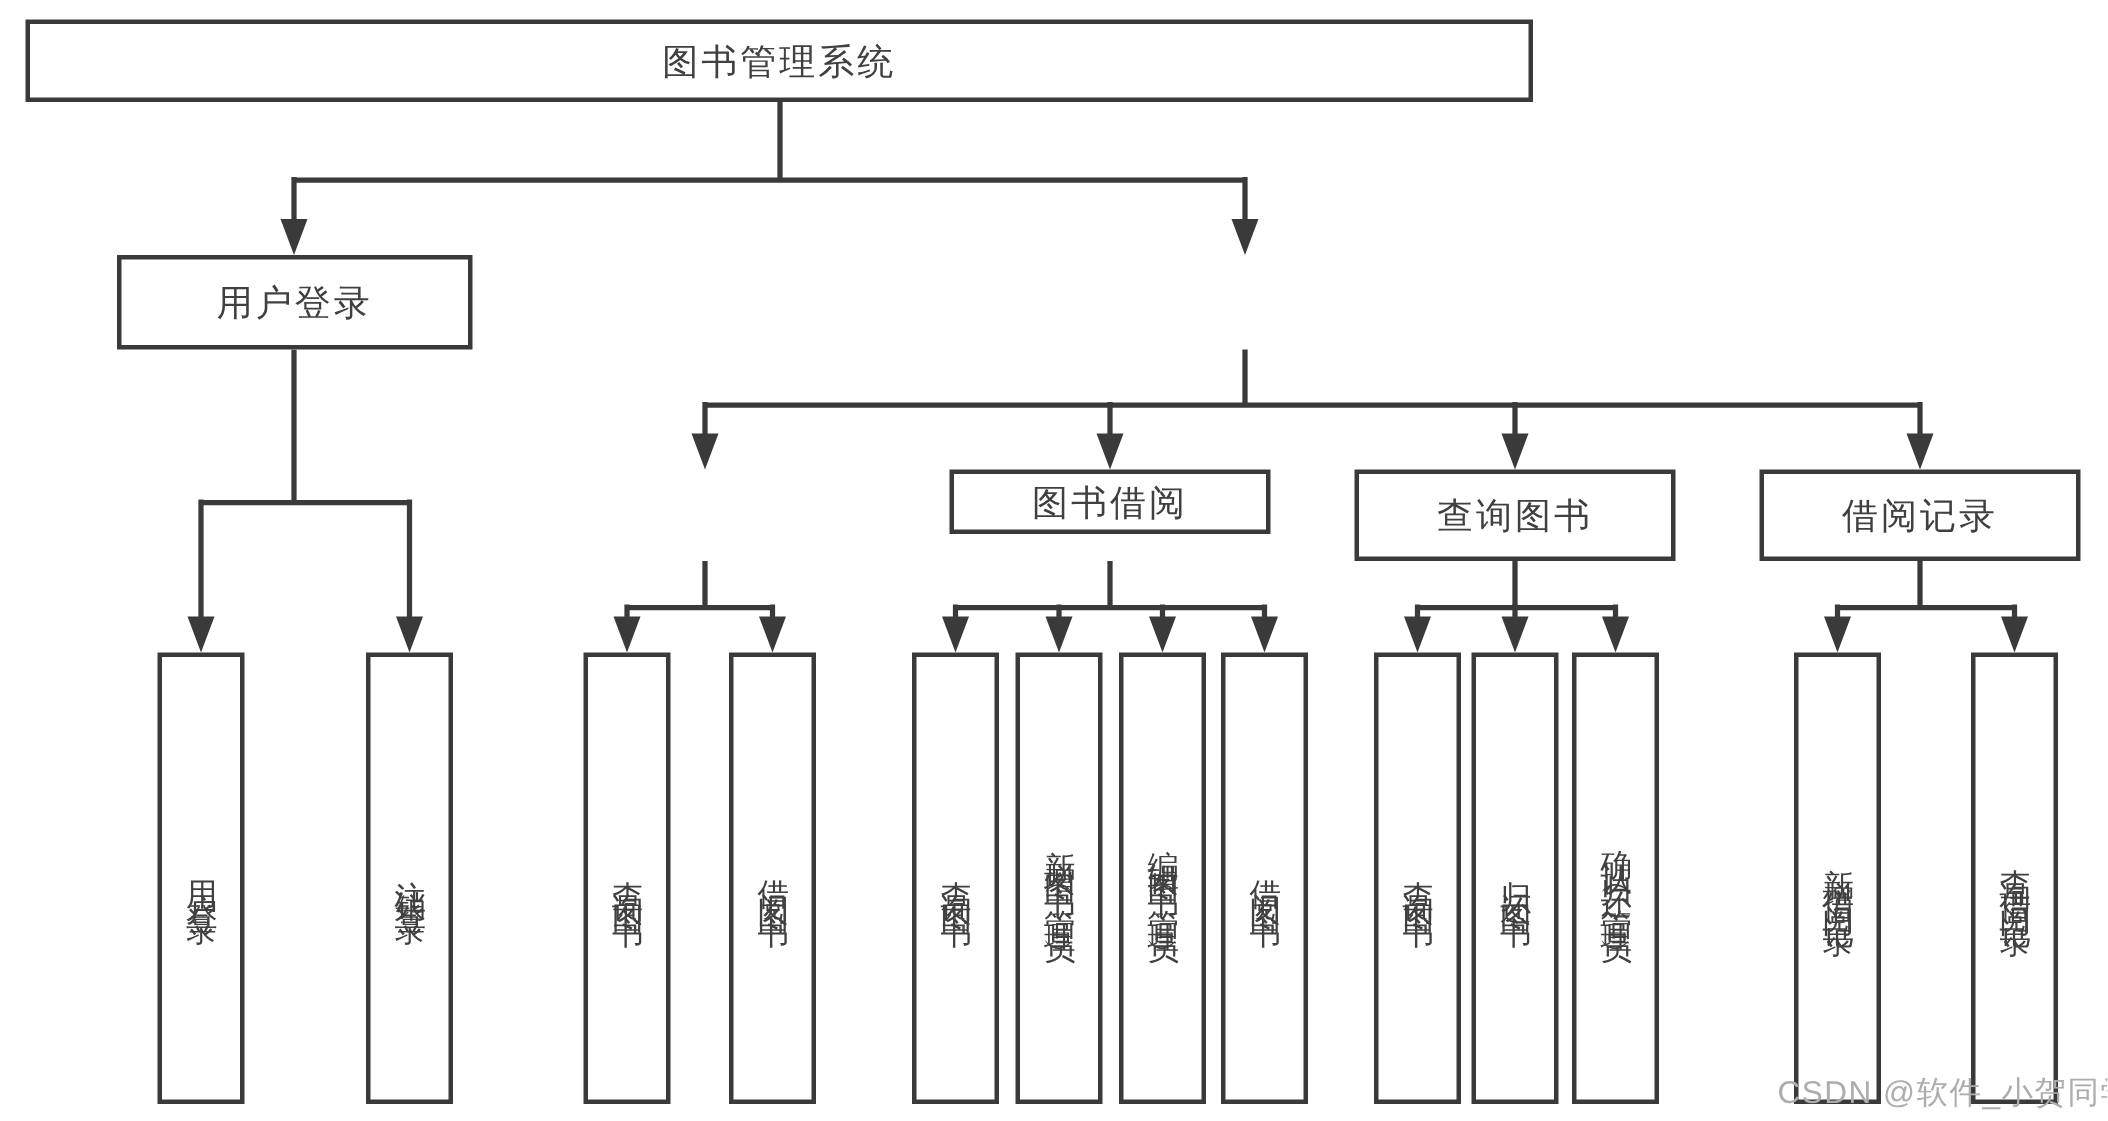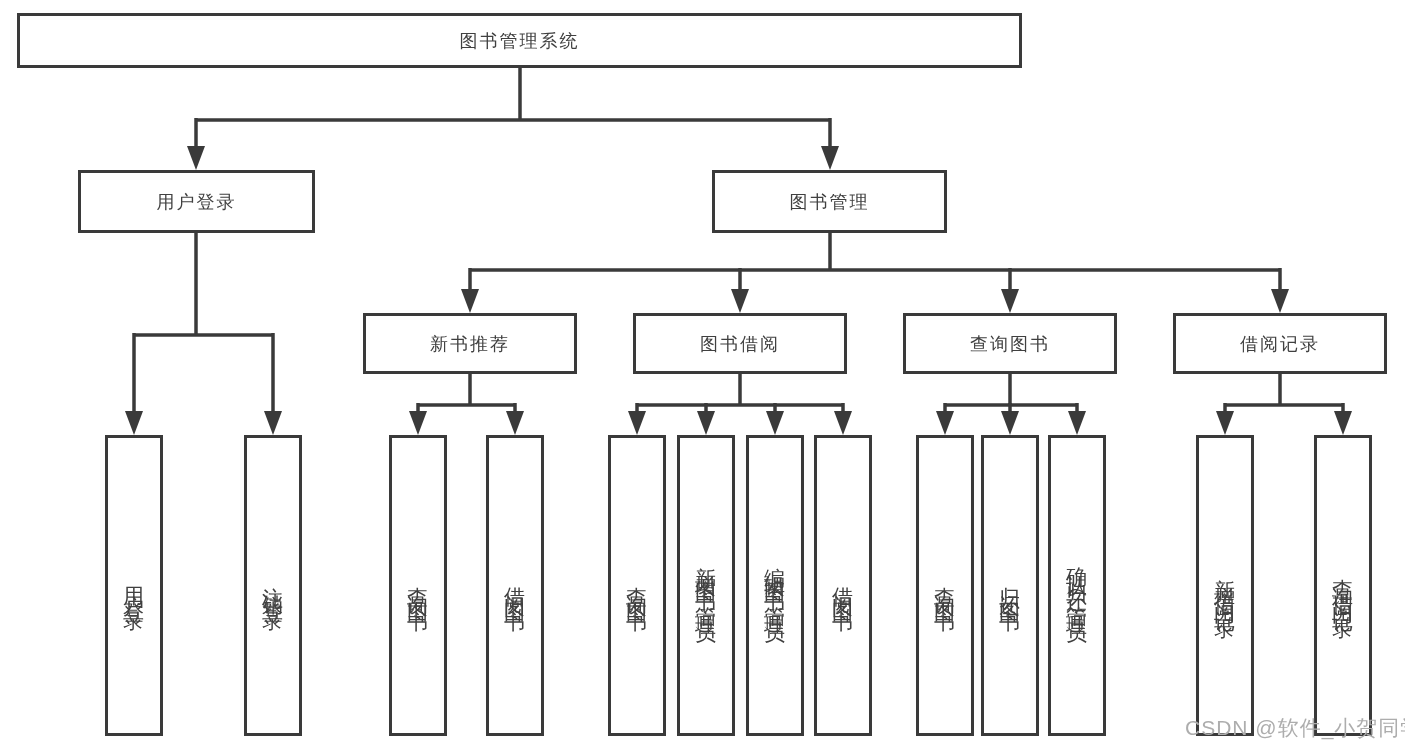--- a/index.html
+++ b/index.html
@@ -24,42 +24,42 @@
   }
   .node {
     position: absolute;
     box-sizing: border-box;
     border: 3px solid #3a3a3a;
     background: #ffffff;
     display: flex;
     align-items: center;
     justify-content: center;
     color: #404040;
-    font-size: 18px;
+    font-size: 24px;
     letter-spacing: 2px;
     text-align: center;
   }
   .node.h-node {
     white-space: nowrap;
   }
   .node.v-node {
     writing-mode: vertical-rl;
     text-orientation: mixed;
     letter-spacing: 8px;
     line-height: 1;
     font-size: 21px;
   }
   
   .root-box       { left: 17px;   top: 13px;  width: 1005px; height: 55px; }
   
   .lv2-user-login { left: 78px;   top: 170px; width: 237px;  height: 63px; }
   .lv2-book-mgmt  { left: 712px;  top: 170px; width: 235px;  height: 63px; }
   
   .lv3-a { left: 363px;  top: 313px; width: 214px; height: 61px; }
-  .lv3-b { left: 633px;  top: 313px; width: 214px; height: 61px; }
+  .lv3-b { left: 633px;  top: 313px; width: 214px; height: 43px; }
   .lv3-c { left: 903px;  top: 313px; width: 214px; height: 61px; }
   .lv3-d { left: 1173px; top: 313px; width: 214px; height: 61px; }
   
   .leaf { top: 435px; width: 58px; height: 301px; }
   .leaf-1  { left: 105px; }
   .leaf-2  { left: 244px; }
   .leaf-3  { left: 389px; }
   .leaf-4  { left: 486px; }
   .leaf-5  { left: 608px; }
   .leaf-6  { left: 677px; }
@@ -160,23 +160,21 @@
       <line x1="1225" y1="403" x2="1225" y2="413"></line>
       <polygon points="1216,411 1234,411 1225,435"></polygon>
       <line x1="1343" y1="403" x2="1343" y2="413"></line>
       <polygon points="1334,411 1352,411 1343,435"></polygon>
     </g>
   </svg>
 
   <div class="node h-node root-box">图书管理系统</div>
 
   <div class="node h-node lv2-user-login">用户登录</div>
-  <div class="node h-node lv2-book-mgmt">图书管理</div>
 
-  <div class="node h-node lv3-a">新书推荐</div>
   <div class="node h-node lv3-b">图书借阅</div>
   <div class="node h-node lv3-c">查询图书</div>
   <div class="node h-node lv3-d">借阅记录</div>
 
   <div class="node v-node leaf leaf-1">用户登录</div>
   <div class="node v-node leaf leaf-2">注销登录</div>
   <div class="node v-node leaf leaf-3">查询图书</div>
   <div class="node v-node leaf leaf-4">借阅图书</div>
   <div class="node v-node leaf leaf-5">查询图书</div>
   <div class="node v-node leaf leaf-6">新增图书（管理员）</div>

